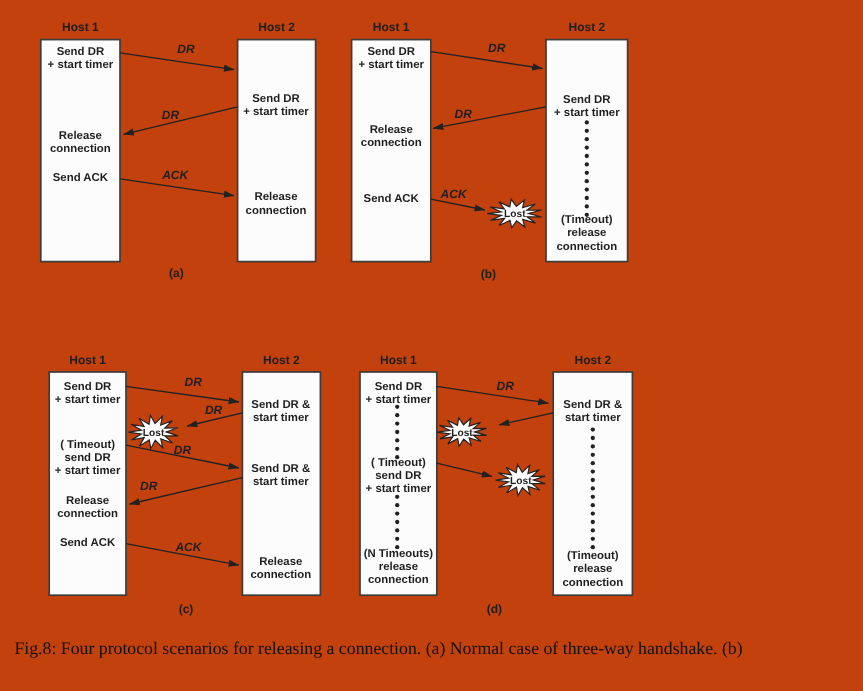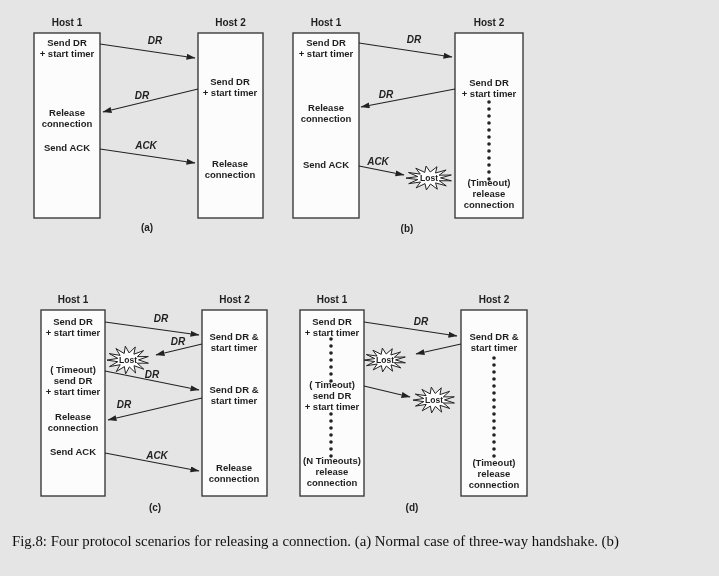--- a/index.html
+++ b/index.html
@@ -1,20 +1,20 @@
 <!DOCTYPE html>
 <html><head>
 <meta charset="utf-8">
 <style>
   html,body{margin:0;padding:0;}
   body{
     width:719px;height:576px;position:relative;overflow:hidden;
     background:#ffffff;font-family:"Liberation Sans",sans-serif;
   }
-  .page{position:absolute;inset:0;background:#e5e5e5;}
+  .page{position:absolute;inset:0;background:#c2410c;}
   #diagram{position:absolute;left:0;top:0;}
   
   .t{
     font-family:"Liberation Sans",sans-serif;
     font-size:9.5px;font-weight:700;fill:#1f1f1f;text-anchor:middle;
   }
   .t.title{font-size:10px;}
   .t.msg{font-style:italic;font-size:10px;}
   .t.lost{font-size:8.5px;}
   .t.tag{font-size:10px;}

